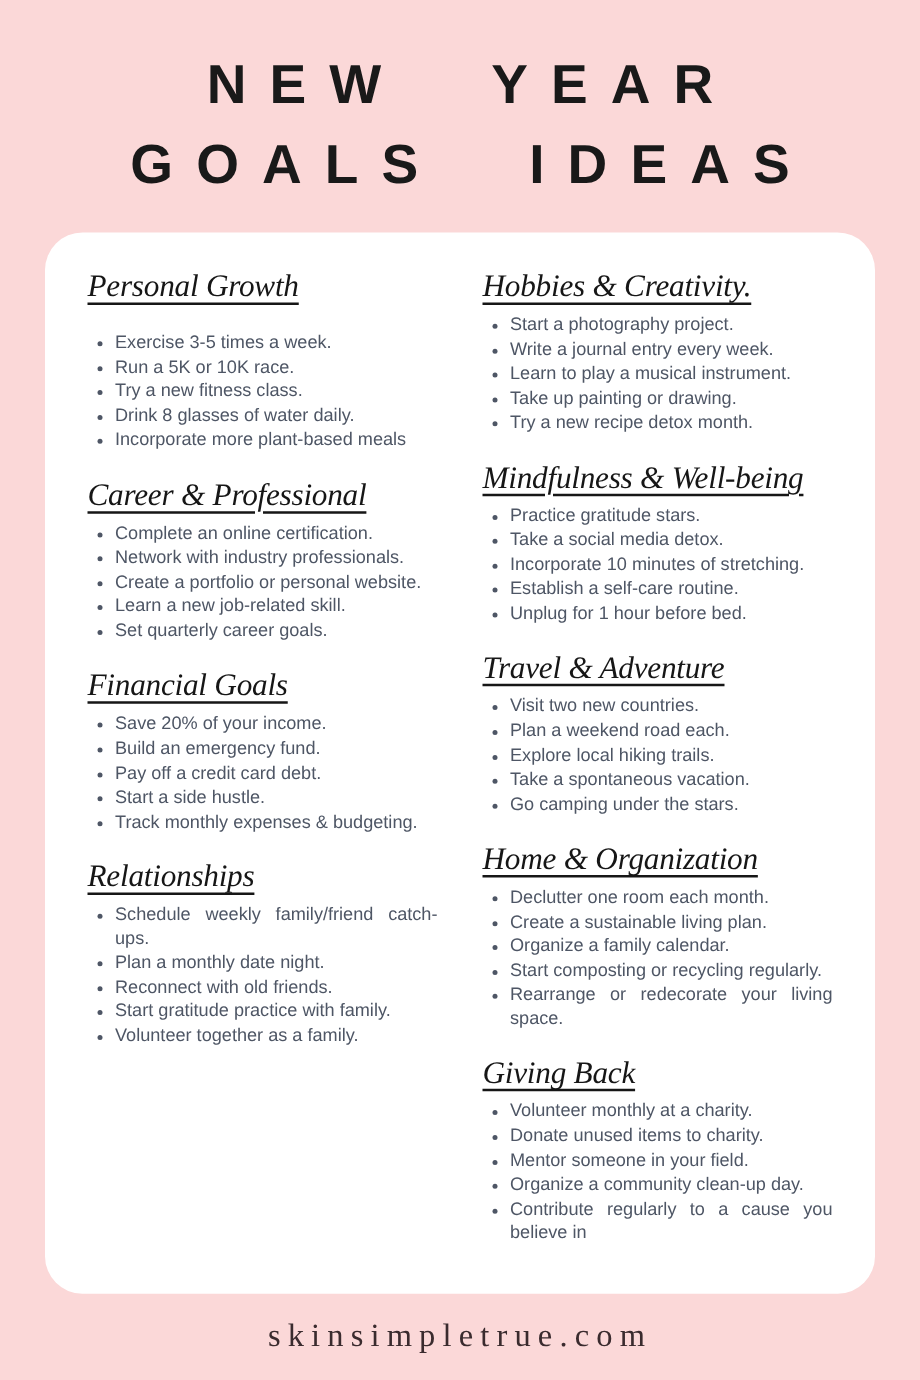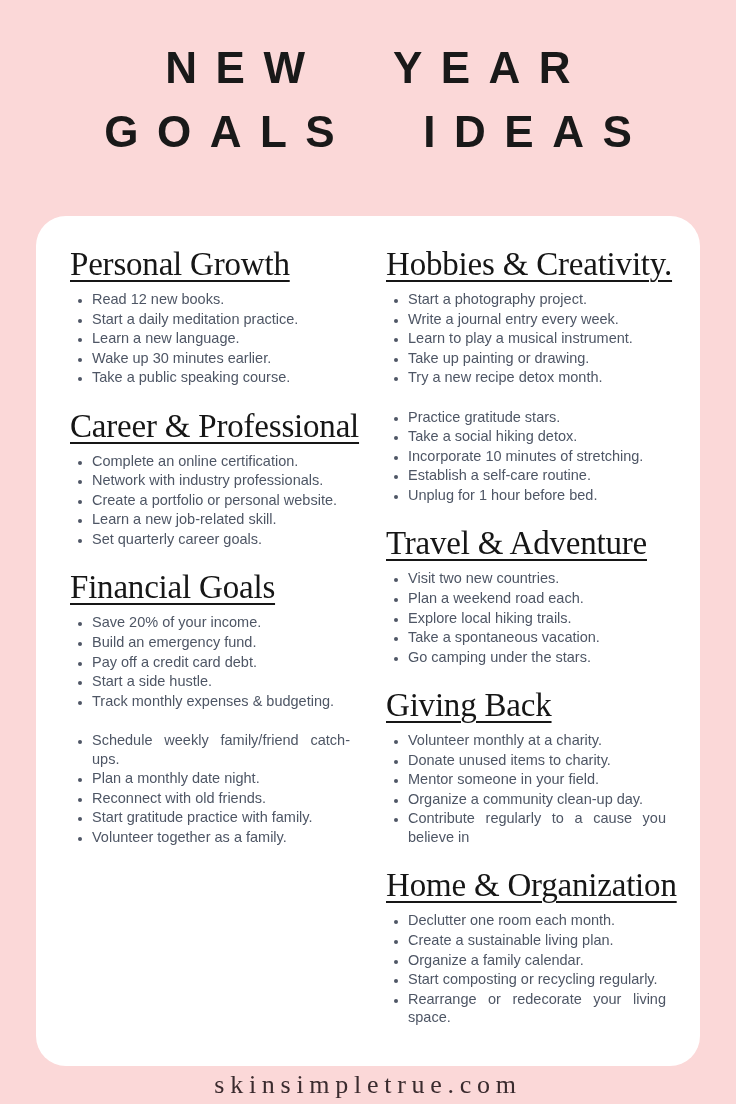--- a/index.html
+++ b/index.html
@@ -12,21 +12,21 @@
   }
   *{margin:0;padding:0;box-sizing:border-box;}
   html,body{width:736px;height:1104px;overflow:hidden;}
   body{
     background:var(--background);
     font-family:"Liberation Sans",sans-serif;
     display:flex;flex-direction:column;
   }
   
   .poster-header{
-    height:216px;flex:none;
+    height:186px;flex:none;
     padding-top:46px;
     text-align:center;
   }
   .title-line{
     font-family:"Liberation Sans",sans-serif;
     font-weight:700;
     font-size:44px;
     line-height:1.0;
     letter-spacing:0.42em;
     word-spacing:0.9em;
@@ -43,25 +43,26 @@
     padding:30px 34px 18px 34px;
     display:flex;
     gap:36px;
     min-height:818px;
   }
   .col{width:280px;flex:none;}
   section{margin-bottom:21px;}
   h2{
     font-family:"Liberation Serif",serif;
     font-weight:500;
-    font-size:33px;
+    font-size:25px;
     letter-spacing:-0.2px;
     color:var(--heading-text);
     white-space:nowrap;
     margin-bottom:7px;
+    font-style:italic;
   }
   h2.center{}
   h2 span{
     text-decoration:underline;
     text-underline-offset:5px;
     text-decoration-thickness:1.5px;
   }
   ul{
     margin:0;
     padding-left:22px;
@@ -93,29 +94,29 @@
 
 <header class="poster-header">
   <div class="title-line">NEW YEAR</div>
   <div class="title-line">GOALS IDEAS</div>
 </header>
 
 <main class="card">
   <div class="col">
     <section>
       <h2><span>Personal Growth</span></h2>
-      <ul>
-          <li>Read 12 new books.</li>
-          <li>Start a daily meditation practice.</li>
-          <li>Learn a new language.</li>
-          <li>Wake up 30 minutes earlier.</li>
-          <li>Take a public speaking course.</li>
-        </ul>
-    </section>
-    <section>
+    </section>
+    <section>
+      <ul>
+          <li>Exercise 3-5 times a week.</li>
+          <li>Run a 5K or 10K race.</li>
+          <li>Try a new fitness class.</li>
+          <li>Drink 8 glasses of water daily.</li>
+          <li>Incorporate more plant-based meals</li>
+        </ul>
     </section>
     <section>
       <h2><span>Career &amp; Professional</span></h2>
       <ul>
           <li>Complete an online certification.</li>
           <li>Network with industry professionals.</li>
           <li>Create a portfolio or personal website.</li>
           <li>Learn a new job-related skill.</li>
           <li>Set quarterly career goals.</li>
         </ul>
@@ -124,20 +125,21 @@
       <h2 class="center"><span>Financial Goals</span></h2>
       <ul>
           <li>Save 20% of your income.</li>
           <li>Build an emergency fund.</li>
           <li>Pay off a credit card debt.</li>
           <li>Start a side hustle.</li>
           <li>Track monthly expenses &amp; budgeting.</li>
         </ul>
     </section>
     <section>
+      <h2 class="center"><span>Relationships</span></h2>
       <ul>
           <li>Schedule weekly family/friend catch-ups.</li>
           <li>Plan a monthly date night.</li>
           <li>Reconnect with old friends.</li>
           <li>Start gratitude practice with family.</li>
           <li>Volunteer together as a family.</li>
         </ul>
     </section>
   </div>
 
@@ -146,56 +148,57 @@
       <h2><span>Hobbies &amp; Creativity.</span></h2>
       <ul>
           <li>Start a photography project.</li>
           <li>Write a journal entry every week.</li>
           <li>Learn to play a musical instrument.</li>
           <li>Take up painting or drawing.</li>
           <li>Try a new recipe detox month.</li>
         </ul>
     </section>
     <section>
+      <h2><span>Mindfulness &amp; Well-being</span></h2>
       <ul>
           <li>Practice gratitude stars.</li>
-          <li>Take a social hiking detox.</li>
+          <li>Take a social media detox.</li>
           <li>Incorporate 10 minutes of stretching.</li>
           <li>Establish a self-care routine.</li>
           <li>Unplug for 1 hour before bed.</li>
         </ul>
     </section>
     <section>
       <h2 class="center"><span>Travel &amp; Adventure</span></h2>
       <ul>
           <li>Visit two new countries.</li>
           <li>Plan a weekend road each.</li>
           <li>Explore local hiking trails.</li>
           <li>Take a spontaneous vacation.</li>
           <li>Go camping under the stars.</li>
         </ul>
     </section>
     <section>
+      <h2 class="center"><span>Home &amp; Organization</span></h2>
+      <ul>
+          <li>Declutter one room each month.</li>
+          <li>Create a sustainable living plan.</li>
+          <li>Organize a family calendar.</li>
+          <li>Start composting or recycling regularly.</li>
+          <li>Rearrange or redecorate your living space.</li>
+        </ul>
+    </section>
+    <section>
       <h2 class="center"><span>Giving Back</span></h2>
       <ul>
           <li>Volunteer monthly at a charity.</li>
           <li>Donate unused items to charity.</li>
           <li>Mentor someone in your field.</li>
           <li>Organize a community clean-up day.</li>
           <li>Contribute regularly to a cause you believe in</li>
         </ul>
     </section>
-    <section>
-      <h2 class="center"><span>Home &amp; Organization</span></h2>
-      <ul>
-          <li>Declutter one room each month.</li>
-          <li>Create a sustainable living plan.</li>
-          <li>Organize a family calendar.</li>
-          <li>Start composting or recycling regularly.</li>
-          <li>Rearrange or redecorate your living space.</li>
-        </ul>
-    </section>
   </div>
 </main>
 
 <footer class="poster-footer">
   <div class="website">skinsimpletrue.com</div>
 </footer>
 
 </body></html>

